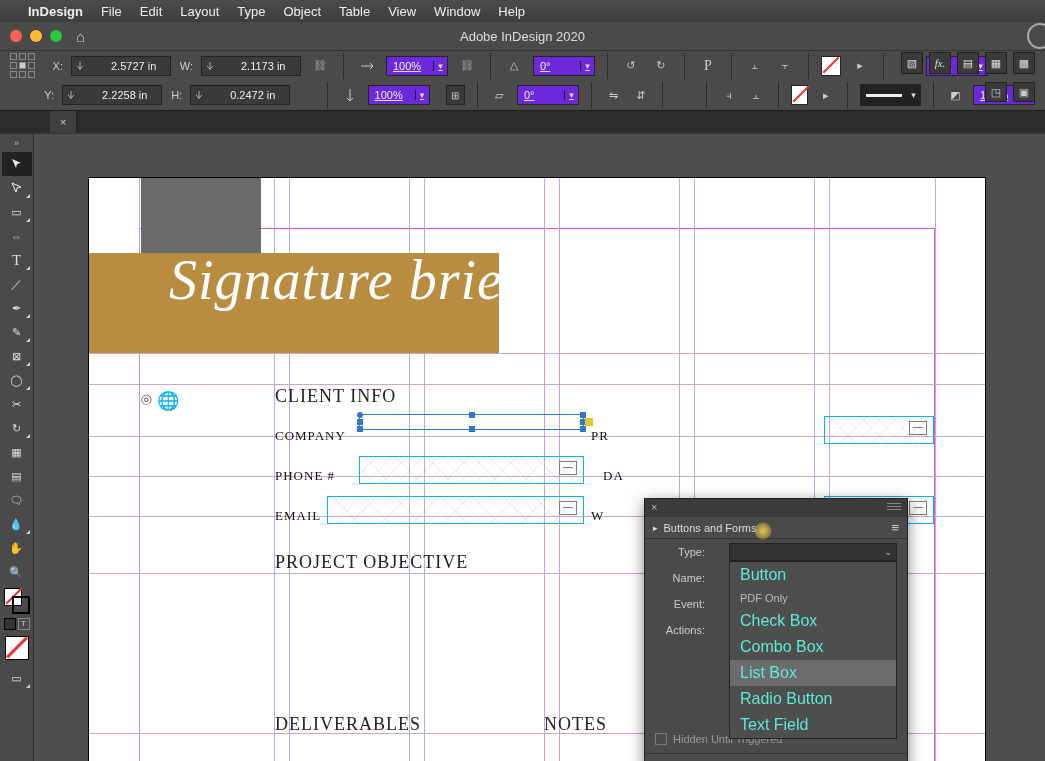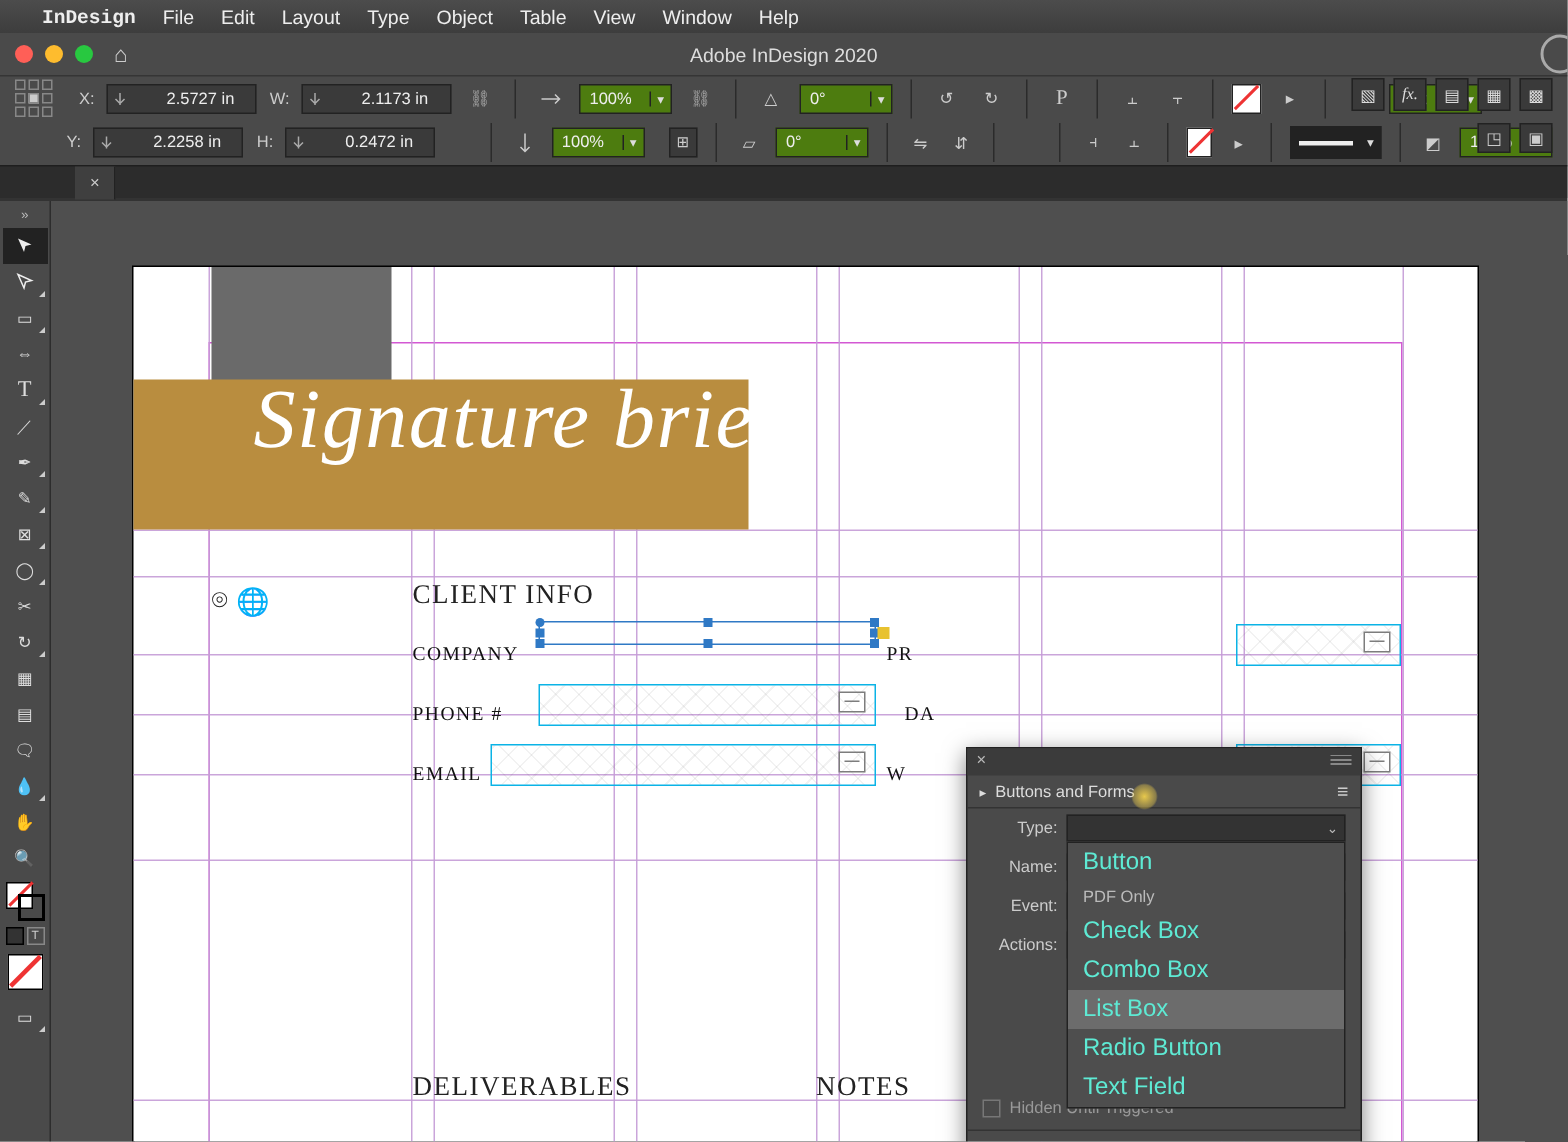--- a/index.html
+++ b/index.html
@@ -1,21 +1,21 @@
 <!DOCTYPE html>
 <html><head>
 <meta charset="utf-8">
 <style>
   * { box-sizing: border-box; margin: 0; padding: 0; font-family: -apple-system, "Helvetica Neue", Arial, sans-serif; }
   body { width: 1045px; height: 761px; background: #333; overflow: hidden; position: relative; color: #ddd; font-size: 11px; }
 
   
   .menubar { height: 22px; background: linear-gradient(#4c4c4c,#3d3d3d); display: flex; align-items: center; padding: 0 10px; gap: 18px; color: #eee; font-size: 13px; }
   .menubar .apple { font-size: 14px; }
-  .menubar .app { font-weight: 700; font-family: Liberation Mono, monospace; }
+  .menubar .app { font-weight: 700; }
   .menubar .item { cursor: default; }
 
   
   .titlebar { height: 28px; background: #4a4a4a; display: flex; align-items: center; padding: 0 10px; position: relative; }
   .traffic { display: flex; gap: 8px; }
   .tl { width: 12px; height: 12px; border-radius: 50%; }
   .tl.red { background:#ff5f57; } .tl.yel { background:#febc2e; } .tl.grn { background:#28c840; }
   .titlebar .home { margin-left: 14px; font-size: 15px; color:#ccc; }
   .titlebar .title { position: absolute; left: 50%; transform: translateX(-50%); color: #ddd; font-size: 13px; }
   .titlebar .rightcircle { position: absolute; right: -8px; width: 26px; height: 26px; border: 2px solid #aaa; border-radius: 50%; top: 1px; }
@@ -27,21 +27,21 @@
   .refgrid div { border: 1px solid #888; }
   .refgrid div.sel { background:#ccc; }
   .labelW { width: 14px; color:#ccc; text-align:right; }
   .field { display:flex; align-items:center; border:1px solid #222; background:#3a3a3a; height:20px;gap:20px; }
   .field svg { margin:0 3px; }
   .field input { background: transparent; border:none; color:#eee; width:62px; font-size:11px; padding:0 3px; outline:none; }
   .splitv { width:1px; height:26px; background:#2b2b2b; margin:0 4px; flex:none; }
   .linkico { color:#aaa; margin:0 4px; }
   .iconbtn { width:22px; height:20px; display:flex; align-items:center; justify-content:center; color:#ccc; border: 1px solid transparent; }
   .iconbtn.bordered { border:1px solid #222; background:#3a3a3a; }
-  .dd { display:flex; align-items:center; height:20px; border:1px solid #222; background:#4d7c0f; }
+  .dd { display:flex; align-items:center; height:20px; border:1px solid #222; background:#6d28d9;text-decoration:underline; }
   .dd .val { padding:0 6px; color:#eee; min-width: 46px; }
   .dd .arrow { width:14px; border-left:1px solid #222; text-align:center; font-size:9px; }
   .strokebar { display:flex; align-items:center; height:22px; border:1px solid #222; background:#222; width:70px; }
   .strokebar .line { height:3px; flex:1; background:#eee; margin:0 5px; }
 
   .fxbar { position:absolute; right:10px; top:52px; display:flex; gap:6px; align-items:center; }
   .fxbar .sq { width:22px; height:22px; border:1px solid #222; background:#3a3a3a; display:flex; align-items:center; justify-content:center; }
 
   
   .tabstrip { height: 22px; background: #2c2c2c; display:flex; align-items:center; padding-left: 50px; color:#ddd; border-top:1px solid #1e1e1e; }
@@ -93,21 +93,21 @@
   .sel-outline .h.ml{left:-3px;top:50%;margin-top:-3px}.sel-outline .h.mr{right:-3px;top:50%;margin-top:-3px}
   .sel-outline .y { position:absolute; right:-10px; top:50%; margin-top:-4px; width:8px; height:8px; background:#e8c22f; }
 
   
   .panel { position:absolute; left:610px; top:364px; width:264px; background:#4a4a4a; border:1px solid #222; box-shadow:0 4px 14px rgba(0,0,0,.5); color:#ddd; font-size:11px; }
   .panel .pbar { height:18px; background:#3b3b3b; position:relative; }
   .panel .pbar .px { position:absolute; left:6px; top:2px; font-size:11px; color:#bbb; }
   .panel .pbar .gr { position:absolute; right:6px; top:4px; width:14px; height:8px; background:repeating-linear-gradient(#888 0 1px, transparent 1px 3px); }
   .panel .ptitle { height:22px; display:flex; align-items:center; padding:0 8px; gap:6px; border-bottom:1px solid #333; }
   .panel .ptitle .ham { margin-left:auto; font-size:13px; color:#ccc; }
-  .panel .row { display:flex; align-items:center; padding:4px 10px; gap:6px; }
+  .panel .row { display:flex; align-items:center; padding:4px 10px; gap:24px; }
   .panel .row .rlabel { width:50px; text-align:right; color:#ccc; }
   .panel .row .rfield { flex:1; height:18px; border:1px solid #222; background:#333; }
   .panel .dropdown { position:relative; flex:1; }
   .panel .dropdown .head { height:18px; border:1px solid #222; background:#333; position:relative; }
   .panel .dropdown .head .ar { position:absolute; right:4px; top:3px; font-size:9px; color:#bbb; }
   .panel .menu { position:absolute; left:0; right:0; top:18px; background:#4e4e4e; border:1px solid #222; z-index:5; }
   .panel .menu .mi { padding:4px 10px; color:#5eead4; font-size:16px; }
   .panel .menu .mi.section { color:#bbb; font-size:11px; }
   .panel .menu .mi.hover { background:#6c6c6c; }
   .panel .sep { height:1px; background:#333; margin:4px 0; }
@@ -397,20 +397,21 @@
         <div class="mark"></div>
       </div>
 
     <div class="tfield" style="left:735px; top:238px; width:110px">
         <div class="mark"></div>
       </div>
     <div class="tfield" style="left:735px; top:318px; width:110px">
         <div class="mark"></div>
       </div>
 
+    <div class="hdr" style="left:186px; top:374px">PROJECT OBJECTIVE</div>
     <div class="hdr" style="left:186px; top:536px">DELIVERABLES</div>
     <div class="hdr" style="left:455px; top:536px">NOTES</div>
   </div>
 
   <div class="panel">
     <div class="pbar">
       <span class="px">×</span>
       <span class="gr"></span>
     </div>
     <div class="ptitle">

